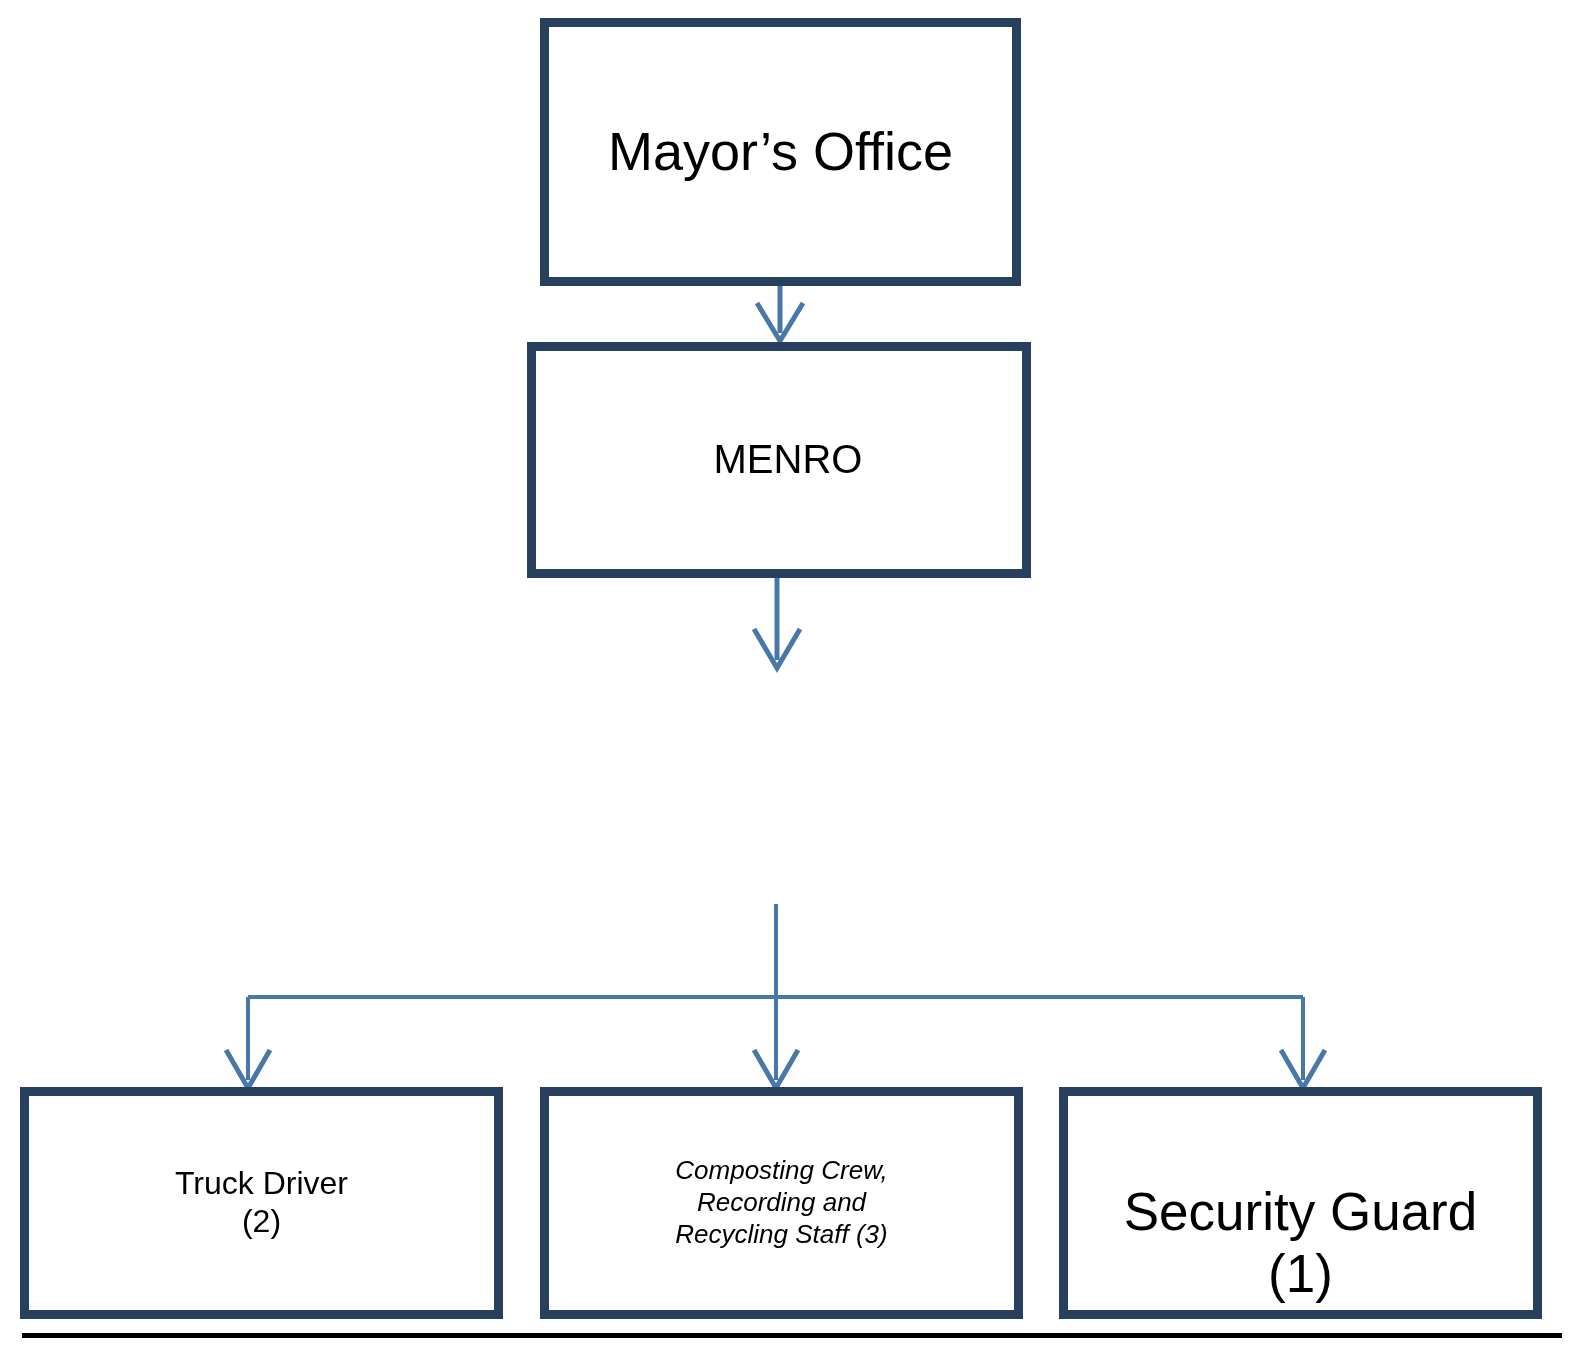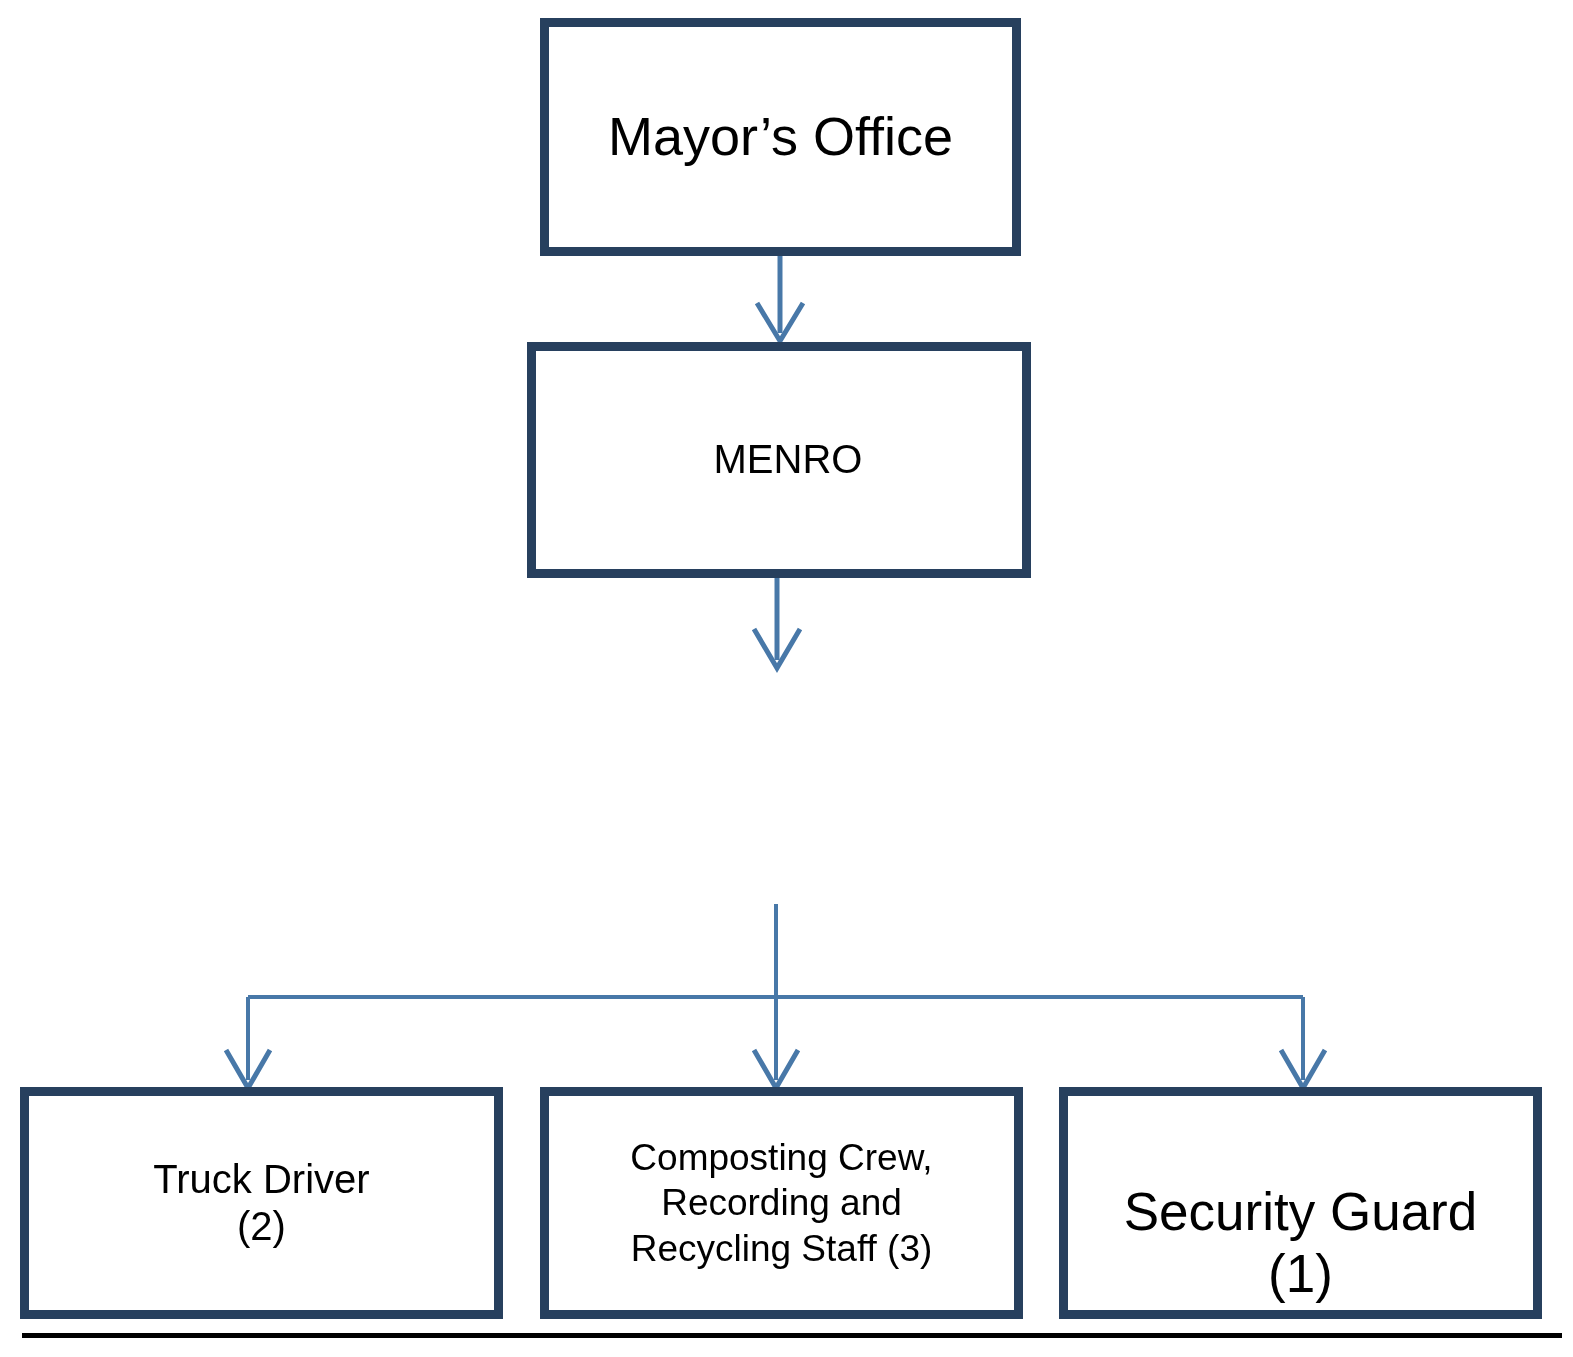--- a/index.html
+++ b/index.html
@@ -49,44 +49,45 @@
 
   .org-box .box-label {
     display: block;
     width: 100%;
     white-space: pre-line;
   }
 
   
   #box-mayors-office {
     left: 540px; top: 18px;
-    width: 481px; height: 238px;
+    width: 481px; height: 268px;
     font-size: 54px;
   }
   #box-menro {
     left: 527px; top: 342px;
     width: 504px; height: 236px;
     font-size: 40px;
     padding-left: 28px;
   }
   #box-mrf-supervisor {
     left: 535px; top: 670px;
     width: 483px; height: 234px;
     font-size: 48px;
   }
   #box-truck-driver {
     left: 20px; top: 1087px;
     width: 483px; height: 232px;
-    font-size: 40px;
+    font-size: 32px;
   }
   #box-composting-crew {
     left: 540px; top: 1087px;
     width: 483px; height: 232px;
-    font-size: 37px;
+    font-size: 26px;
     line-height: 1.22;
+    font-style: italic;
   }
   #box-security-guard {
     left: 1059px; top: 1087px;
     width: 483px; height: 232px;
     font-size: 53px;
     align-items: flex-end;
   }
 
   
   #footer-rule {

